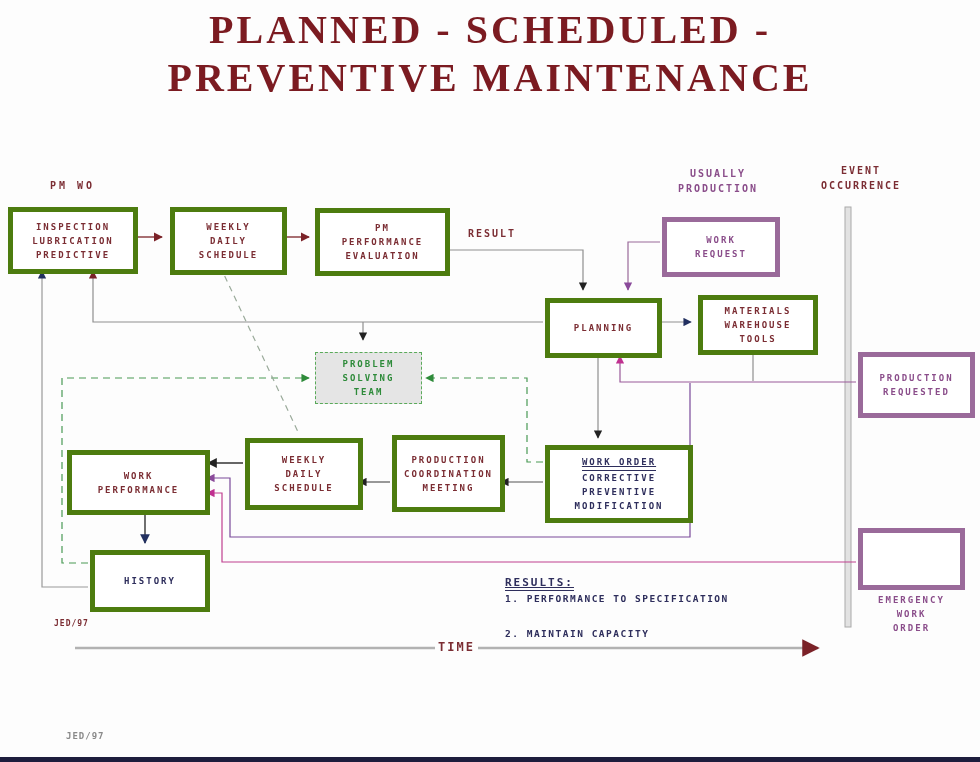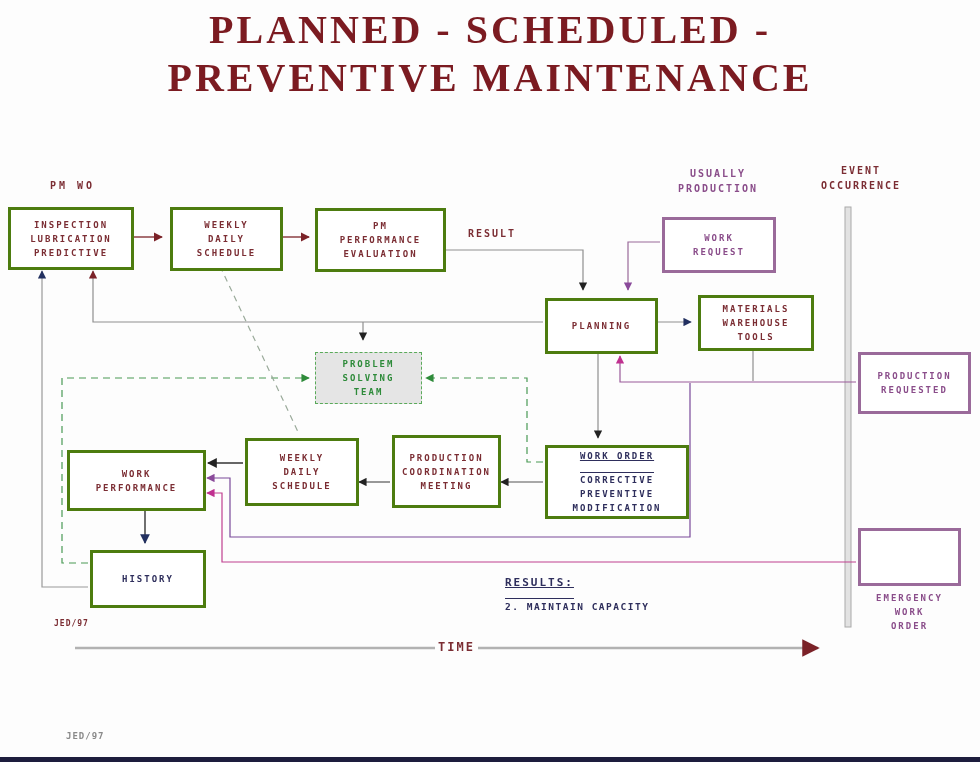--- a/index.html
+++ b/index.html
@@ -1,34 +1,34 @@
 <!DOCTYPE html>
 <html><head>
 <meta charset="utf-8">
 <style>
   html,body{margin:0;padding:0;background:#fff;}
   #canvas{position:relative;width:980px;height:762px;background:#fdfdfd;overflow:hidden;
           font-family:"DejaVu Sans Mono",monospace;}
   #lines{position:absolute;left:0;top:0;z-index:1;}
   .txt{position:absolute;z-index:2;white-space:pre-line;}
-  .box{position:absolute;z-index:2;background:#ffffff;border:3px solid #4d7c0f;
+  .box{position:absolute;z-index:2;background:#ffffff;border:5px solid #4d7c0f;
        display:flex;align-items:center;justify-content:center;text-align:center;
        white-space:pre-line;font-weight:bold;font-size:9px;letter-spacing:2px;line-height:14px;}
   .c-red{color:#7b2d33;}
   .c-navy{color:#2e2e5c;}
   .c-purple{color:#8a4d8a;}
   .c-purple.box{border-color:#9a6a9a;}
   .c-green{color:#2e8b3a;}
   .box.dashed{border:1px dashed #5aaa5a;background:transparent;}
   .lbl{font-weight:bold;font-size:10px;letter-spacing:2px;line-height:15px;text-align:center;}
   #title{left:0;top:6px;width:980px;text-align:center;
          font-family:"Liberation Serif",serif;font-weight:bold;font-size:40px;
          letter-spacing:3px;line-height:1.2;color:#7b1b21;}
   #title .inner{display:inline-block;max-width:780px;}
-  .u2{text-decoration:underline;border-bottom:1px solid currentColor;padding-bottom:9px;}
+  .u2{text-decoration:underline;border-bottom:1px solid currentColor;padding-bottom:1px;}
   #results{left:505px;top:552px;color:#2e2e5c;}
   #results .head{font-weight:bold;font-size:11px;letter-spacing:2px;display:inline-block;}
   #results .item{font-weight:bold;font-size:9.5px;letter-spacing:1.5px;line-height:16px;white-space:pre;}
   #emg-text{position:absolute;left:0;right:0;top:12px;text-align:center;white-space:pre-line;}
   #bottombar{position:absolute;left:0;top:757px;width:980px;height:5px;background:#1d1d3d;z-index:3;}
 </style>
 </head>
 <body>
 
 <div id="canvas">
@@ -129,20 +129,21 @@
   <div class="box c-navy" style="left:90px;top:550px;width:110px;height:52px;">HISTORY</div>
 
   <div class="box c-purple" style="left:858px;top:528px;width:97px;height:52px;overflow:visible;align-items:flex-start;">
     <span id="emg-text" style="font-weight:bold;font-size:9px;letter-spacing:2px;line-height:14px;margin-top:48px;">EMERGENCY
 WORK
 ORDER</span>
   </div>
 
   <div class="txt" id="results">
     <span class="head u2">RESULTS:</span>
+    <div class="item">1. PERFORMANCE TO SPECIFICATION</div>
     <div class="item">2. MAINTAIN CAPACITY</div>
   </div>
 
   <div class="txt lbl c-red" style="left:438px;top:640px;font-size:12px;letter-spacing:2px;">TIME</div>
   <div class="txt c-red" style="left:54px;top:619px;font-weight:bold;font-size:8px;letter-spacing:1px;">JED/97</div>
   <div class="txt" style="left:66px;top:731px;color:#8a8a8a;font-weight:bold;font-size:9px;letter-spacing:1px;">JED/97</div>
 
   <div id="bottombar"></div>
 </div>
 

